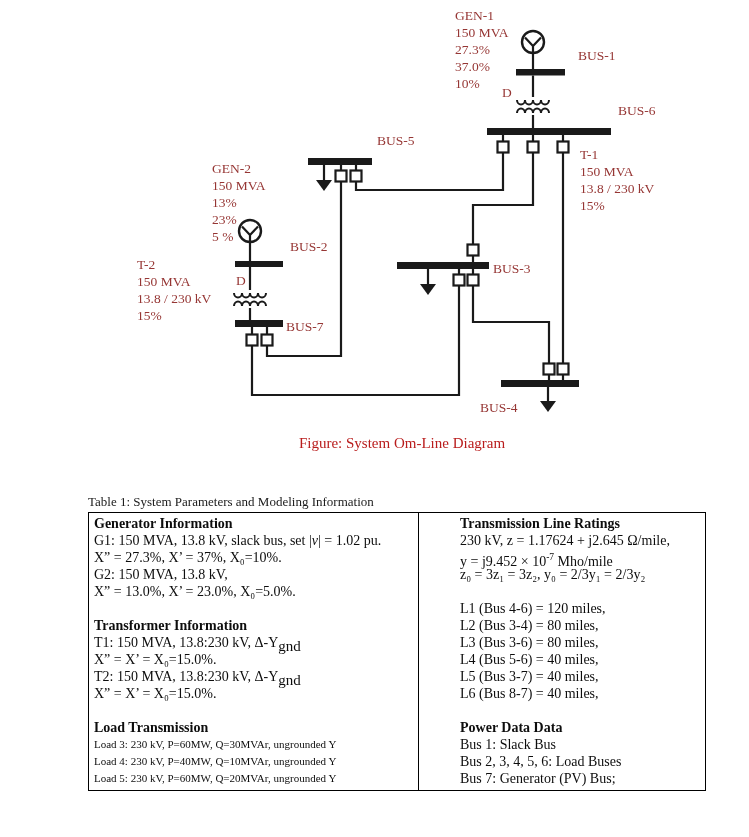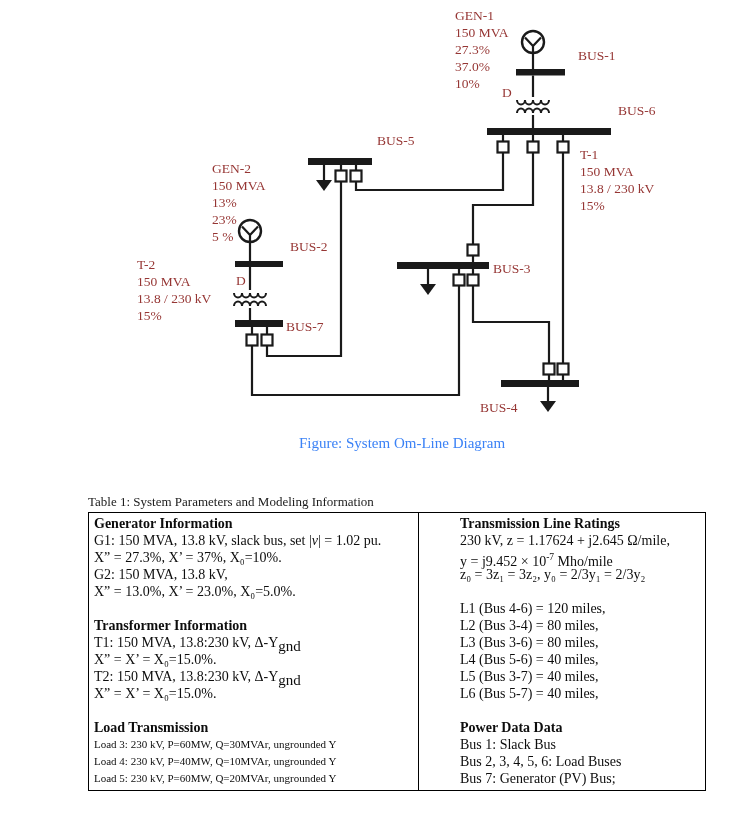--- a/index.html
+++ b/index.html
@@ -1,20 +1,20 @@
 <!DOCTYPE html>
 <html><head>
 <meta charset="utf-8">
 <style>
   html,body{margin:0;padding:0;background:#ffffff;}
   body{width:749px;height:837px;position:relative;font-family:"Liberation Serif","DejaVu Serif",serif;color:#111;}
   #diagram{position:absolute;left:0;top:0;}
   svg text{font-family:"Liberation Serif","DejaVu Serif",serif;}
   .lbl{fill:#963634;font-size:13.5px;}
-  .caption{position:absolute;top:435px;left:55px;width:694px;text-align:center;font-size:15px;color:#3b82f6;}
+  .caption{position:absolute;top:435px;left:55px;width:694px;text-align:center;font-size:15px;color:#b91c1c;}
   .tablewrap{position:absolute;left:88px;top:494px;width:618px;}
   .tbl-title{font-size:13px;height:17px;color:#1a1a1a;}
   .tbl-box{border:1.6px solid #000;display:flex;margin-top:1px;}
   .cell{padding:2px 5px 3px 5px;overflow:hidden;}
   .cell.left{width:319px;border-right:1.6px solid #000;}
   .cell.right{flex:1;margin-left:36px;}
   .tline{height:17px;line-height:17px;font-size:14px;white-space:nowrap;color:#0d0d0d;}
   .tline.small{font-size:11px;}
   .tline.head{font-weight:bold;}
   .sub{font-size:15px;vertical-align:sub;}
@@ -160,21 +160,21 @@
       <div class="tline head">Transmission Line Ratings</div>
       <div class="tline">230 kV, z = 1.17624 + j2.645 Ω/mile,</div>
       <div class="tline"><span>y = j9.452 × 10</span><span class="sup">-7</span><span> Mho/mile</span></div>
       <div class="tline">z₀ = 3z₁ = 3z₂, y₀ = 2/3y₁ = 2/3y₂</div>
       <div class="tline"></div>
       <div class="tline">L1 (Bus 4-6) = 120 miles,</div>
       <div class="tline">L2 (Bus 3-4) = 80 miles,</div>
       <div class="tline">L3 (Bus 3-6) = 80 miles,</div>
       <div class="tline">L4 (Bus 5-6) = 40 miles,</div>
       <div class="tline">L5 (Bus 3-7) = 40 miles,</div>
-      <div class="tline">L6 (Bus 5-7) = 40 miles,</div>
+      <div class="tline">L6 (Bus 8-7) = 40 miles,</div>
       <div class="tline"></div>
       <div class="tline head">Power Data Data</div>
       <div class="tline">Bus 1: Slack Bus</div>
       <div class="tline">Bus 2, 3, 4, 5, 6: Load Buses</div>
       <div class="tline">Bus 7: Generator (PV) Bus;</div>
     </div>
   </div>
 </div>
 
 </body></html>

